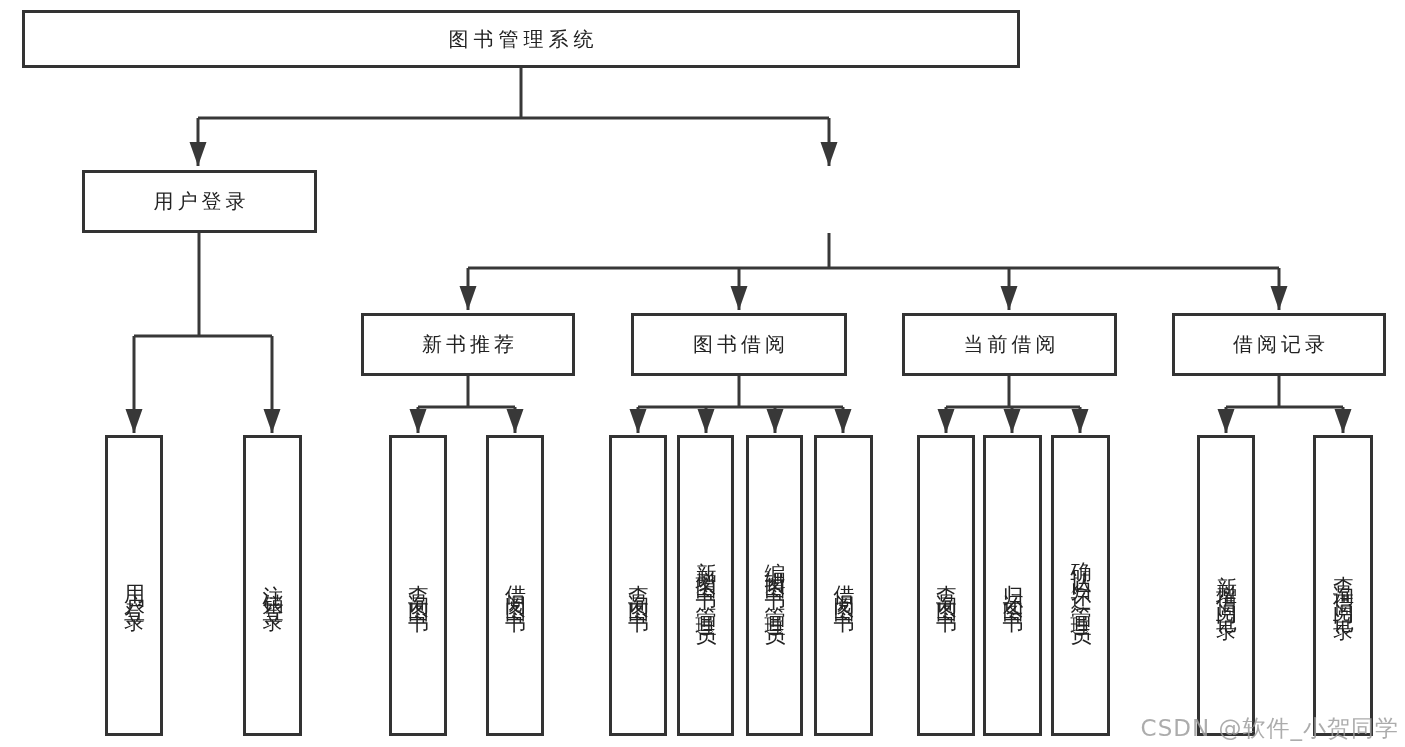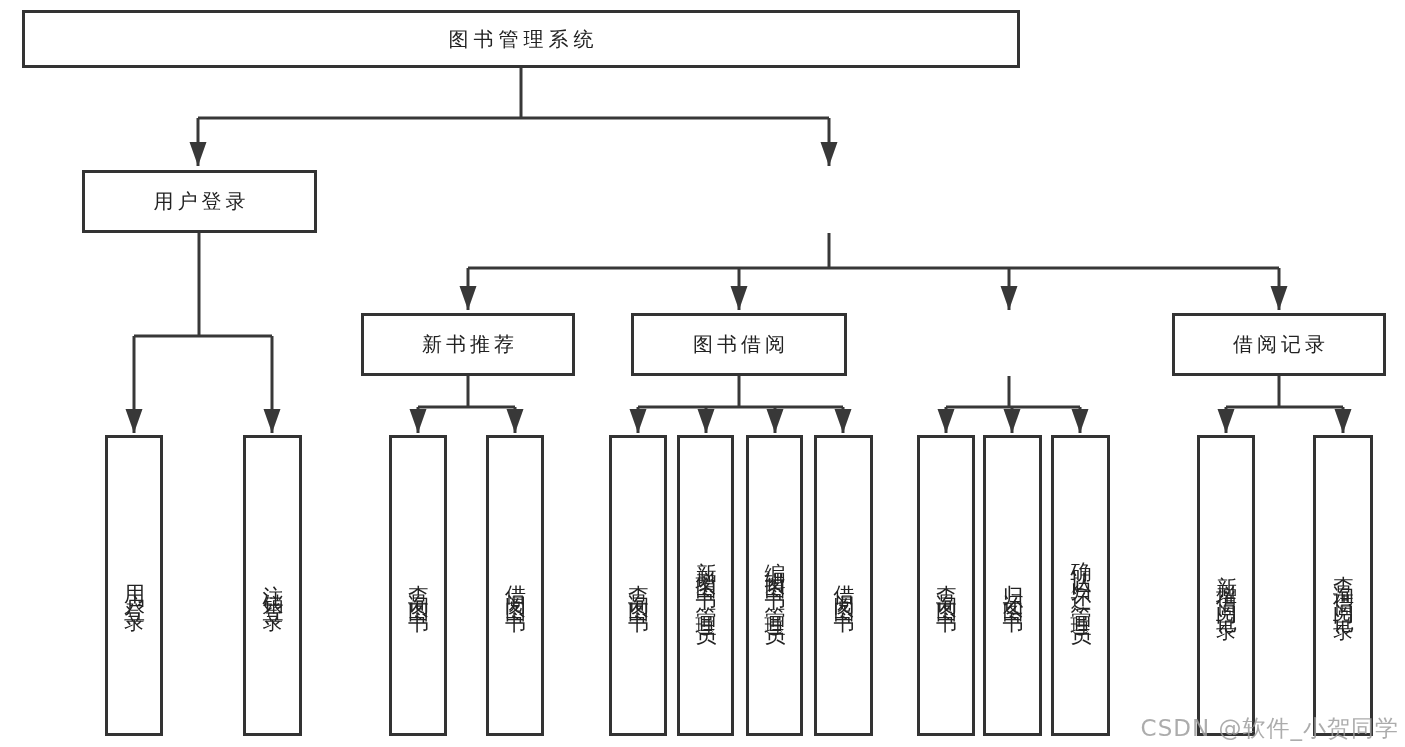--- a/index.html
+++ b/index.html
@@ -117,20 +117,23 @@
   <div class="box h" style="left:82px; top:170px; width:235px; height:63px">
     <span>用户登录</span>
   </div>
 
   <div class="box h" style="left:361px; top:313px; width:214px; height:63px">
     <span>新书推荐</span>
   </div>
   <div class="box h" style="left:631px; top:313px; width:216px; height:63px">
     <span>图书借阅</span>
   </div>
+  <div class="box h" style="left:902px; top:313px; width:215px; height:63px">
+    <span>当前借阅</span>
+  </div>
   <div class="box h" style="left:1172px; top:313px; width:214px; height:63px">
     <span>借阅记录</span>
   </div>
 
   <div class="box leaf" style="left:105px; top:435px; width:58px; height:301px">
     <span>用户登录</span>
   </div>
   <div class="box leaf" style="left:243px; top:435px; width:59px; height:301px">
     <span>注销登录</span>
   </div>

